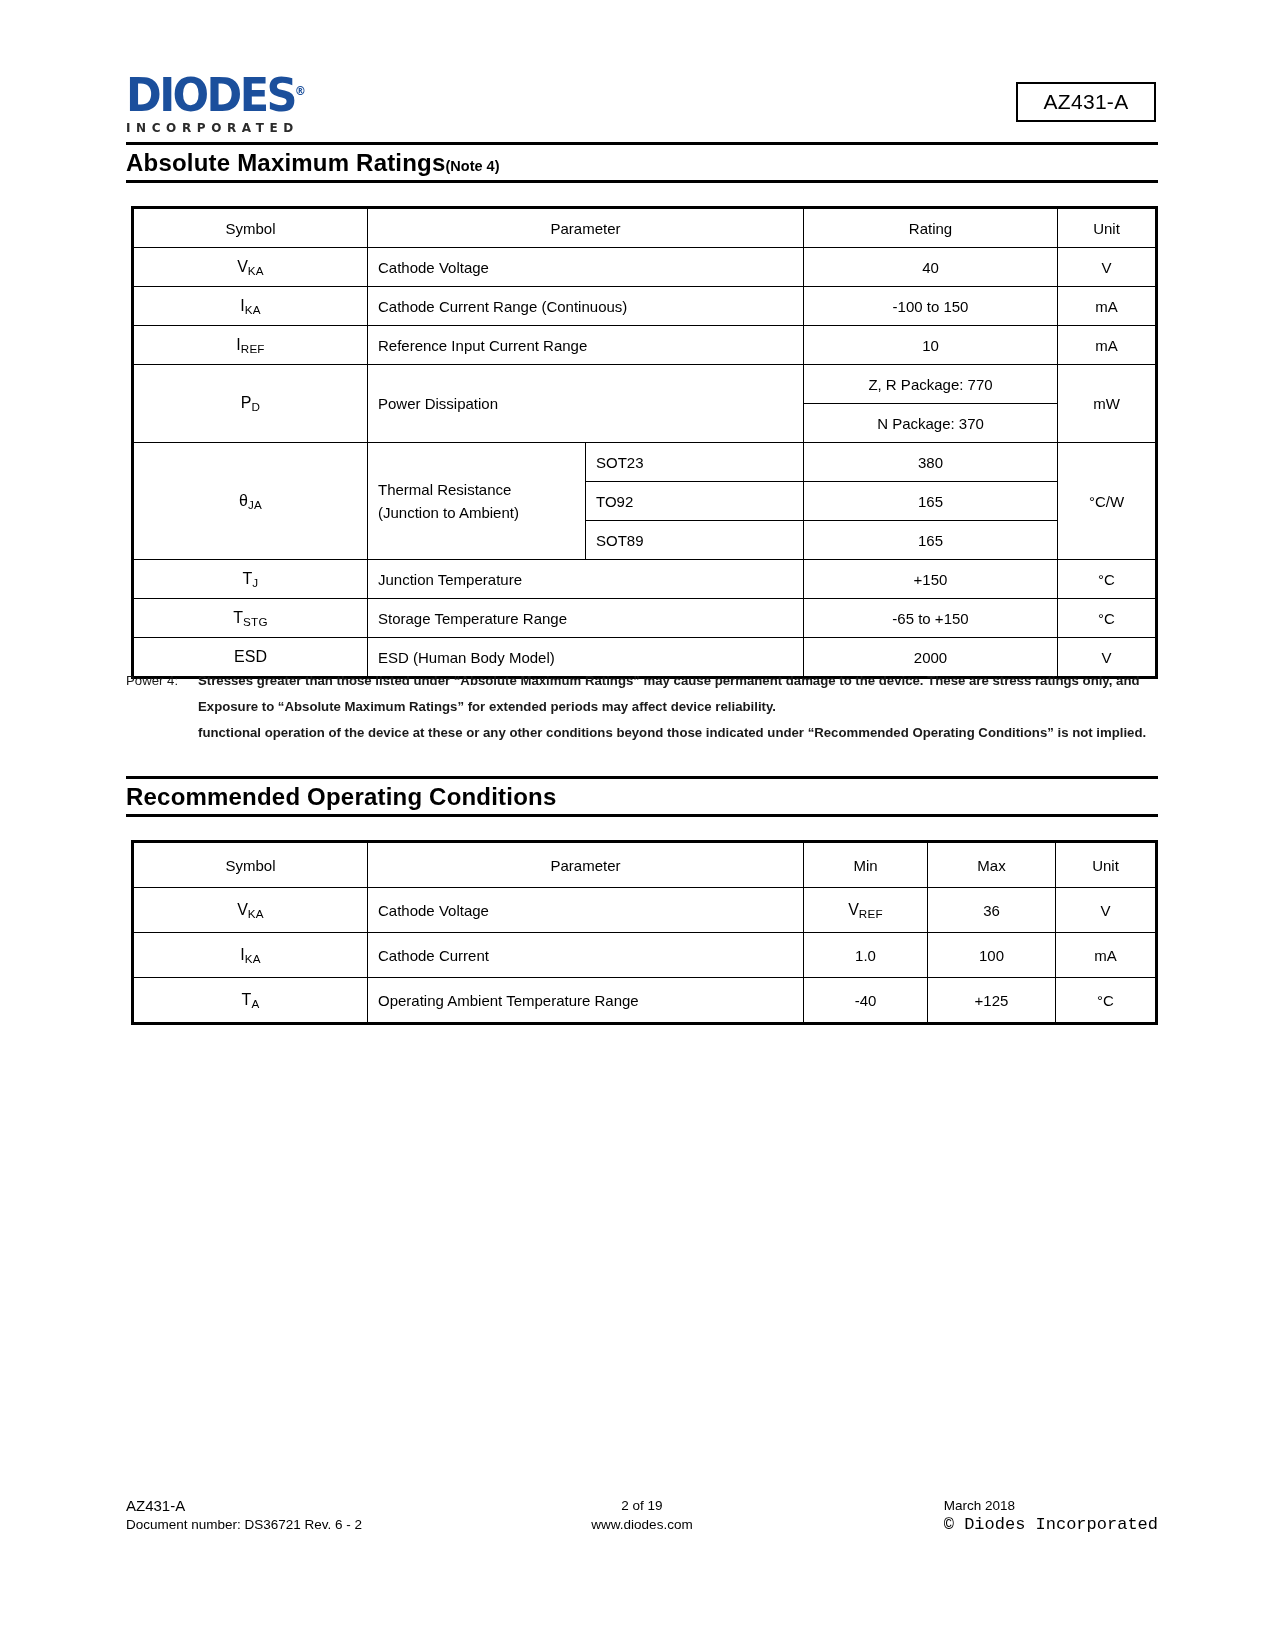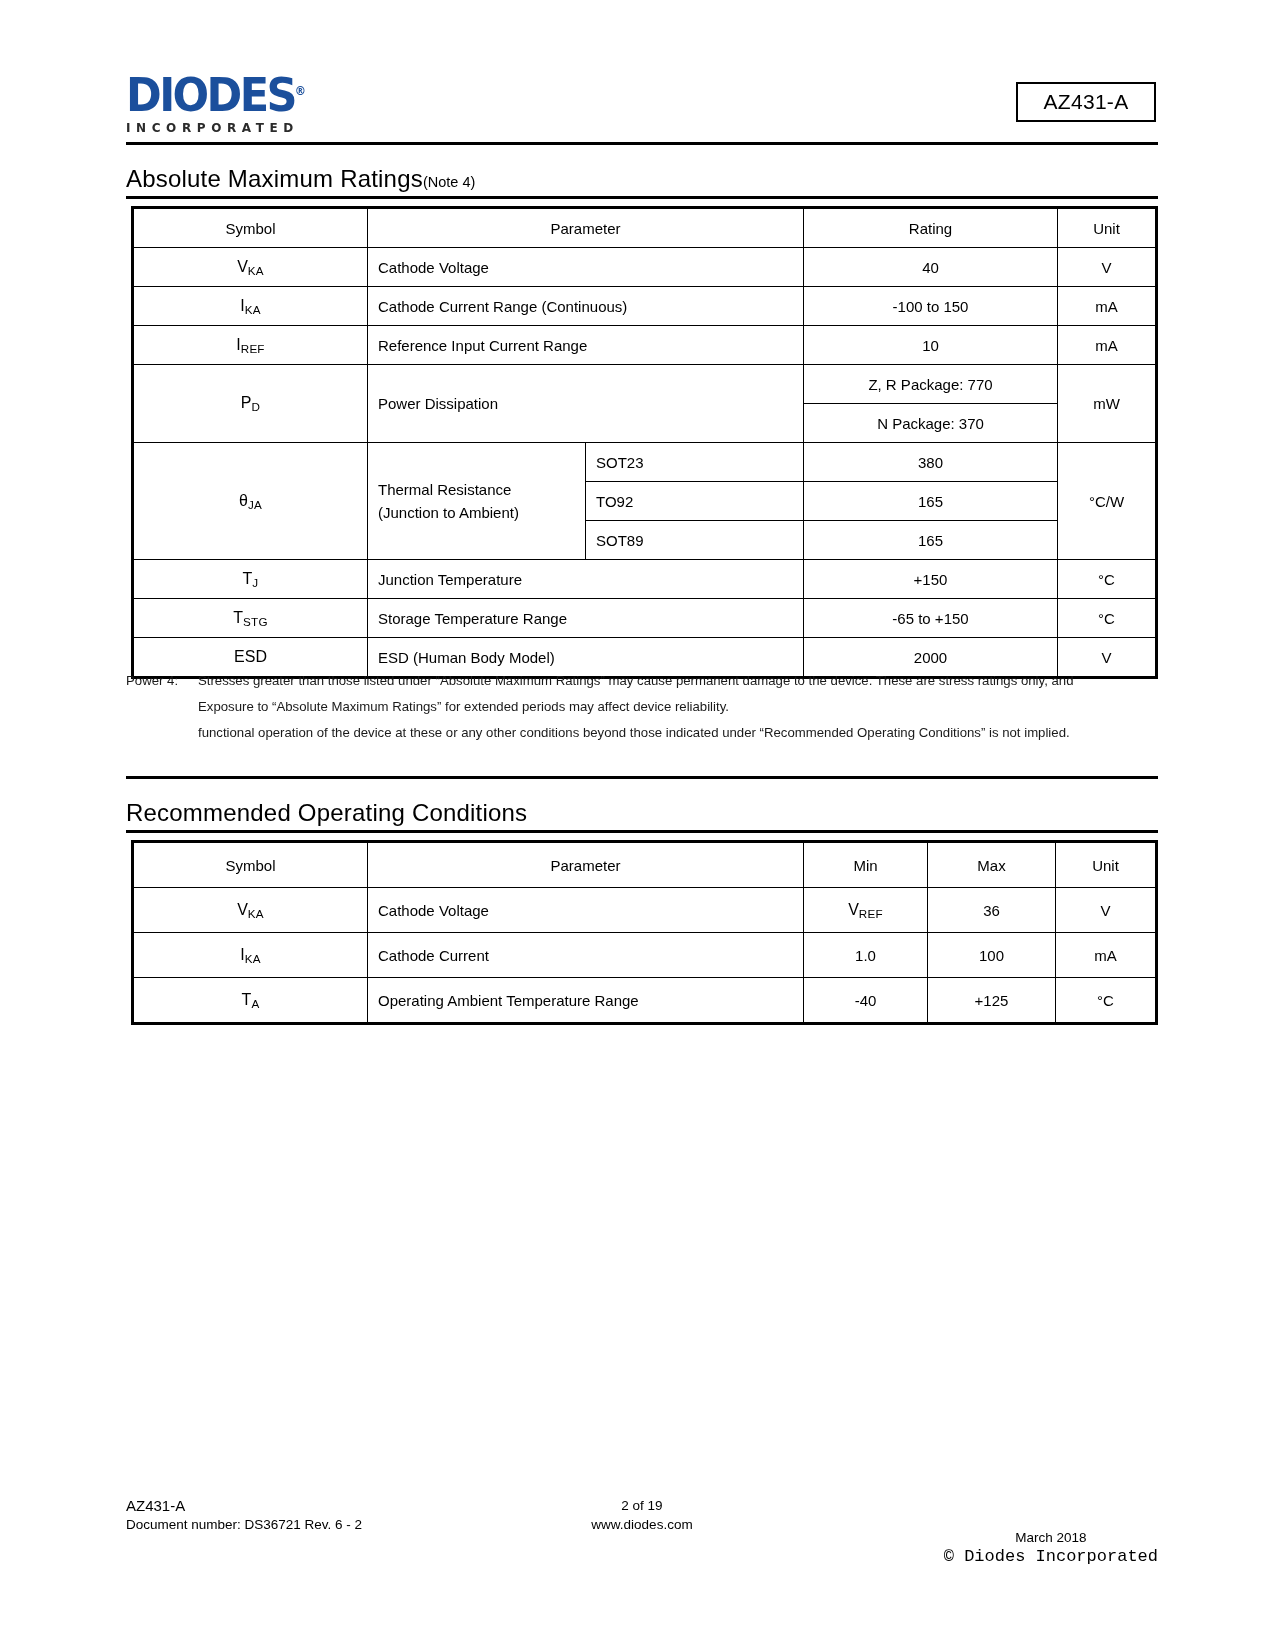--- a/index.html
+++ b/index.html
@@ -78,22 +78,23 @@
     left: 110px;
     width: 1032px;
   }
   .section-rule {
     border-top: 3px solid #000;
     width: 100%;
   }
   .section-title {
     font-size: 24px;
     letter-spacing: 0.2px;
-    padding-top: 20px;
+    padding-top: 4px;
     white-space: nowrap;
+    font-weight: bold;
   }
   .section-title .note-ref {
     font-size: 14.5px;
     letter-spacing: 0;
   }
   .section-underrule {
     border-top: 3px solid #000;
     width: 100%;
     margin-top: 3px;
   }
@@ -137,35 +138,36 @@
     color: #1a1a1a;
   }
   .note-label {
     position: absolute;
     left: 0; top: 0;
     width: 72px;
   }
   .note-body {
     margin-left: 72px;
     text-align: justify;
+    font-weight: bold;
   }
   .note-body p { margin: 0; }
 
   
   .footer {
     position: absolute;
     left: 110px; top: 1496px;
     width: 1032px;
     font-size: 13.5px;
     line-height: 19px;
   }
   .footer-col { position: absolute; top: 0; }
   .f-left  { left: 0; text-align: left; }
   .f-mid   { left: 0; width: 1032px; text-align: center; }
-  .f-right { right: 0; text-align: center; margin-top: 32px; }
+  .f-right { right: 0; text-align: left; }
   .f-strong { font-size: 15px; }
   .f-copy { font-size: 17px; font-family: Liberation Mono, monospace; }
 </style>
 </head>
 <body>
 
 <div class="page">
 
   <div class="header">
     <div class="logo-wrap">

